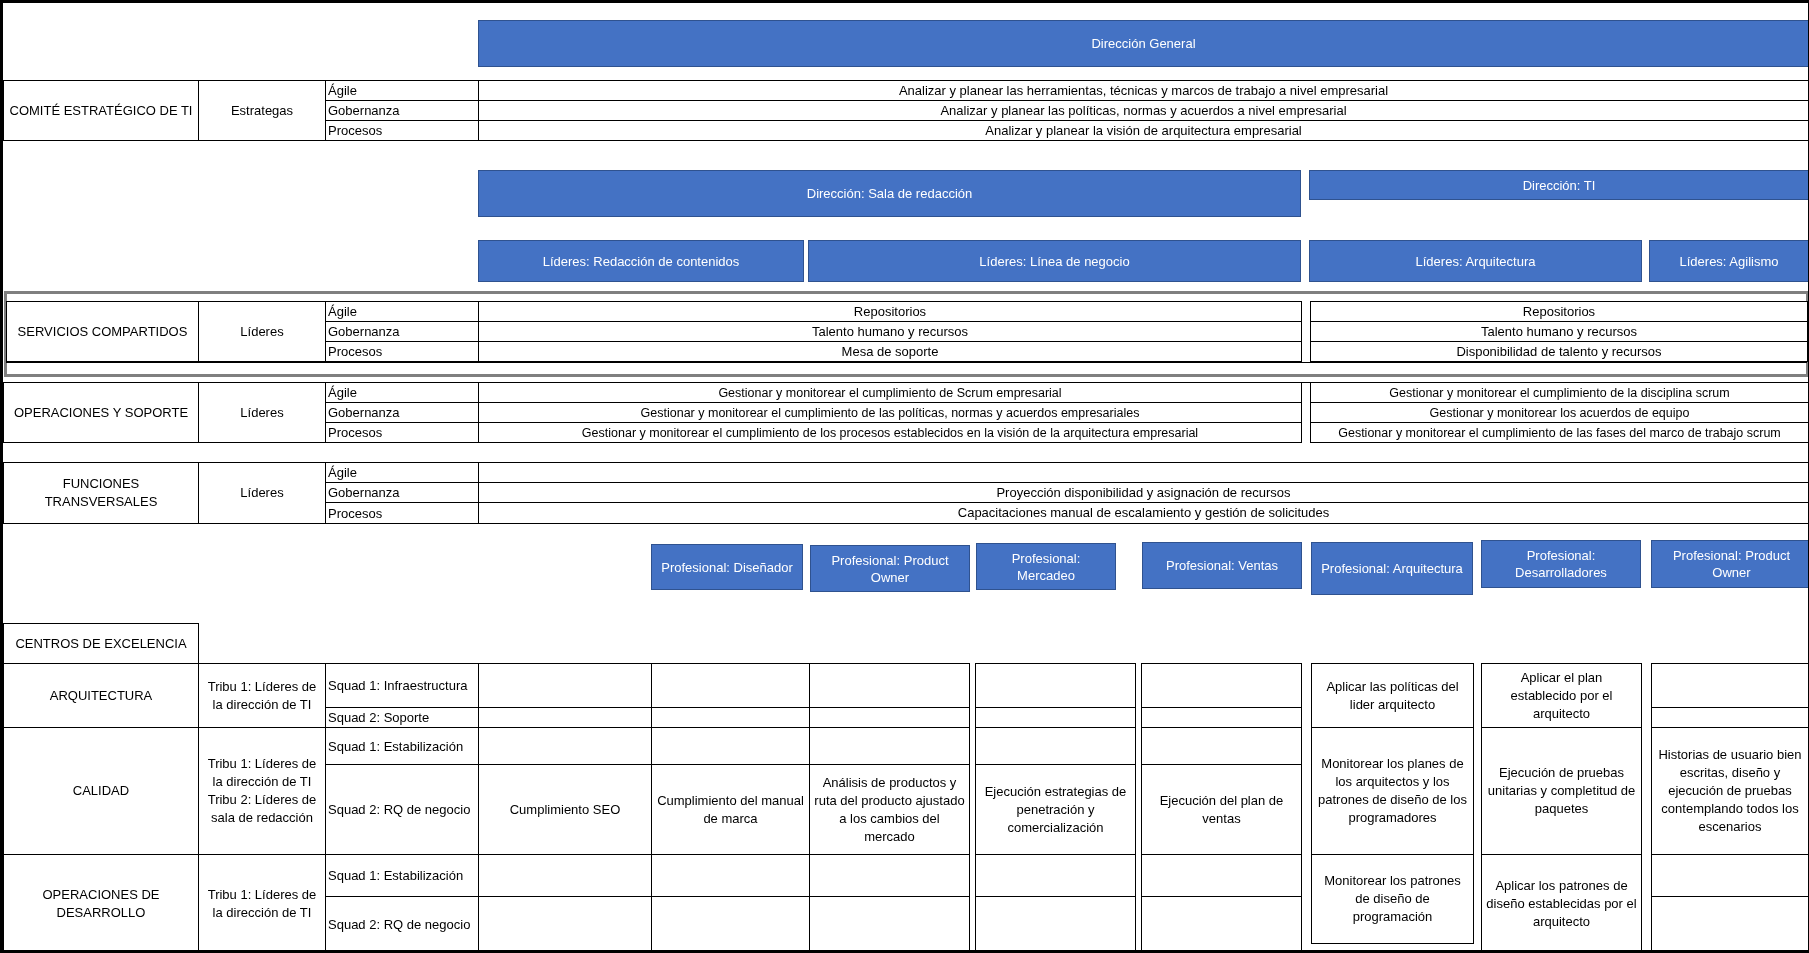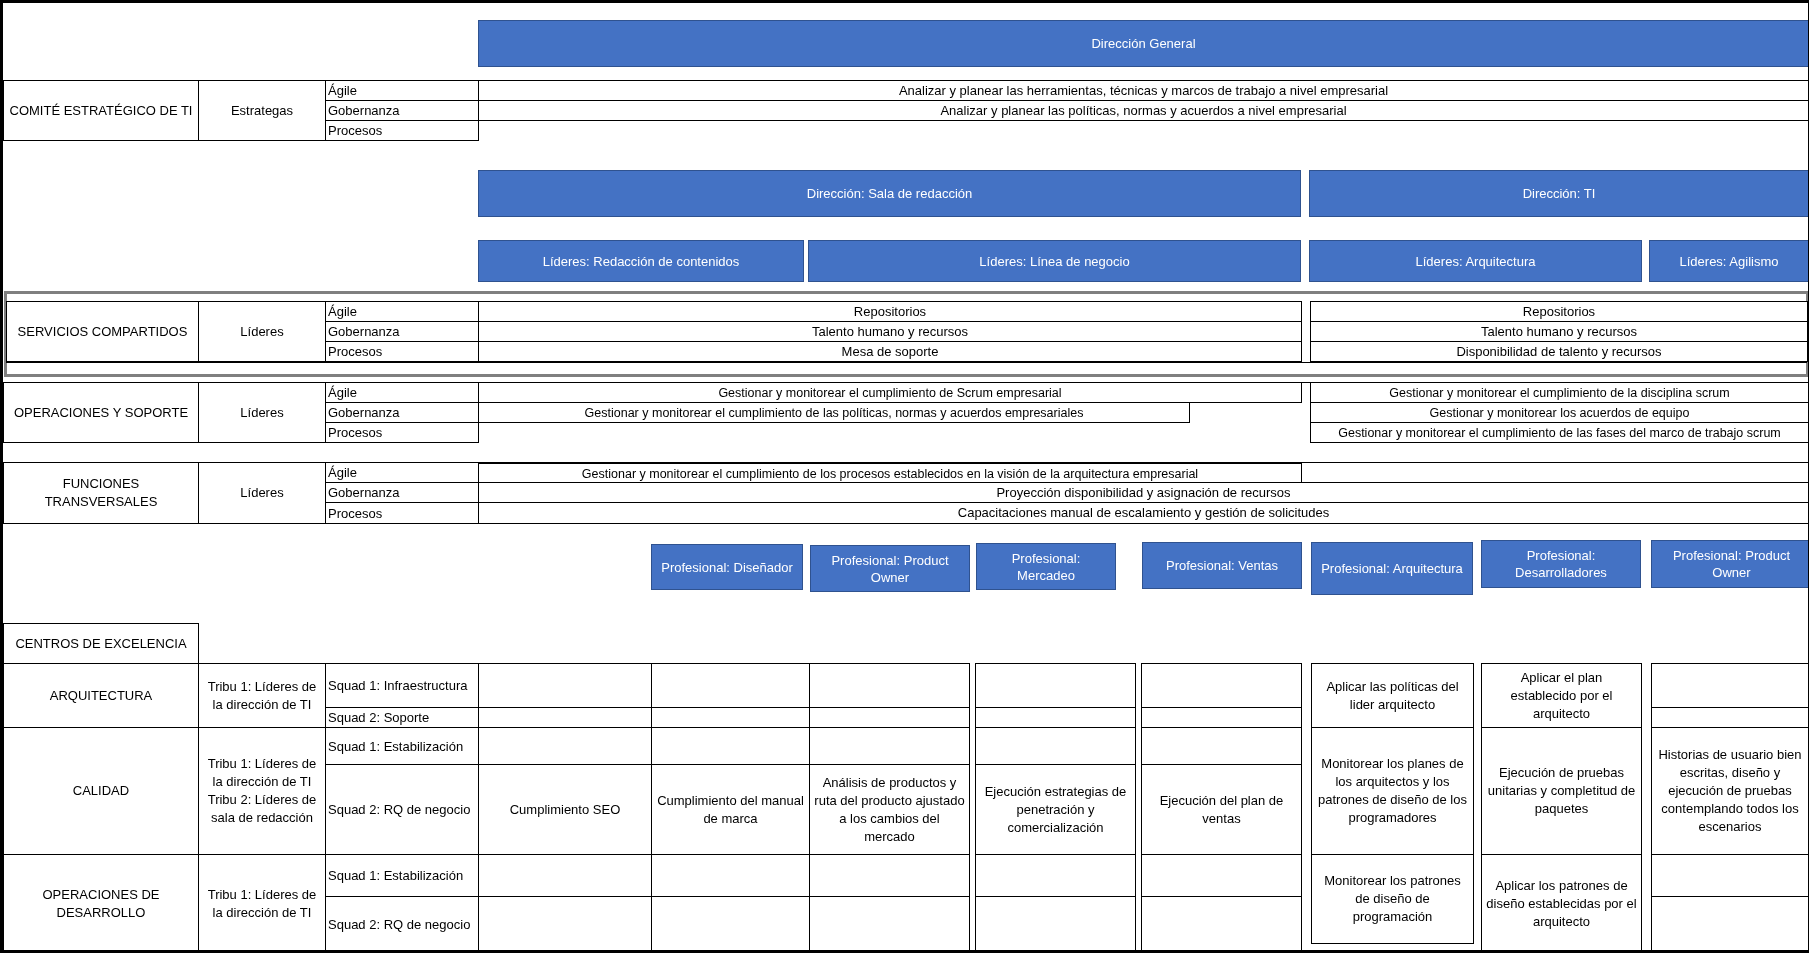--- a/index.html
+++ b/index.html
@@ -39,25 +39,28 @@
     </div>
   <div class="abs lcell" style="left:322px;top:117px;width:154px;height:21px;">
       <span>Procesos</span>
     </div>
   <div class="abs cell" style="left:475px;top:77px;width:1331px;height:21px;">
       <span>Analizar y planear las herramientas, técnicas y marcos de trabajo a nivel empresarial</span>
     </div>
   <div class="abs cell" style="left:475px;top:97px;width:1331px;height:21px;">
       <span>Analizar y planear las políticas, normas y acuerdos a nivel empresarial</span>
     </div>
+  <div class="abs cell" style="left:475px;top:117px;width:1331px;height:21px;">
+      <span>Analizar y planear la visión de arquitectura empresarial</span>
+    </div>
 
   <div class="abs blue" style="left:475px;top:167px;width:823px;height:47px;">
       <span>Dirección: Sala de redacción</span>
     </div>
-  <div class="abs blue" style="left:1306px;top:167px;width:500px;height:47px;">
+  <div class="abs blue" style="left:1306px;top:167px;width:500px;height:30px;">
       <span>Dirección: TI</span>
     </div>
 
   <div class="abs blue" style="left:475px;top:237px;width:326px;height:42px;">
       <span>Líderes: Redacción de contenidos</span>
     </div>
   <div class="abs blue" style="left:805px;top:237px;width:493px;height:42px;">
       <span>Líderes: Línea de negocio</span>
     </div>
   <div class="abs blue" style="left:1306px;top:237px;width:333px;height:42px;">
@@ -115,24 +118,24 @@
     </div>
   <div class="abs lcell" style="left:322px;top:399px;width:154px;height:21px;">
       <span>Gobernanza</span>
     </div>
   <div class="abs lcell" style="left:322px;top:419px;width:154px;height:21px;">
       <span>Procesos</span>
     </div>
   <div class="abs cell txt-sm" style="left:475px;top:379px;width:824px;height:21px;">
       <span>Gestionar y monitorear el cumplimiento de Scrum empresarial</span>
     </div>
-  <div class="abs cell txt-sm" style="left:475px;top:399px;width:712px;height:21px;">
+  <div class="abs cell txt-sm" style="left:475px;top:399px;width:824px;height:21px;">
       <span>Gestionar y monitorear el cumplimiento de las políticas, normas y acuerdos empresariales</span>
     </div>
-  <div class="abs cell txt-sm" style="left:475px;top:419px;width:824px;height:21px;margin-top:41px;">
+  <div class="abs cell txt-sm" style="left:475px;top:419px;width:824px;height:21px;">
       <span>Gestionar y monitorear el cumplimiento de los procesos establecidos en la visión de la arquitectura empresarial</span>
     </div>
   <div class="abs cell txt-sm" style="left:1307px;top:379px;width:499px;height:21px;">
       <span>Gestionar y monitorear el cumplimiento de la disciplina scrum</span>
     </div>
   <div class="abs cell txt-sm" style="left:1307px;top:399px;width:499px;height:21px;">
       <span>Gestionar y monitorear los acuerdos de equipo</span>
     </div>
   <div class="abs cell txt-sm" style="left:1307px;top:419px;width:499px;height:21px;white-space:nowrap;overflow:hidden;">
       <span>Gestionar y monitorear el cumplimiento de las fases del marco de trabajo scrum</span>

